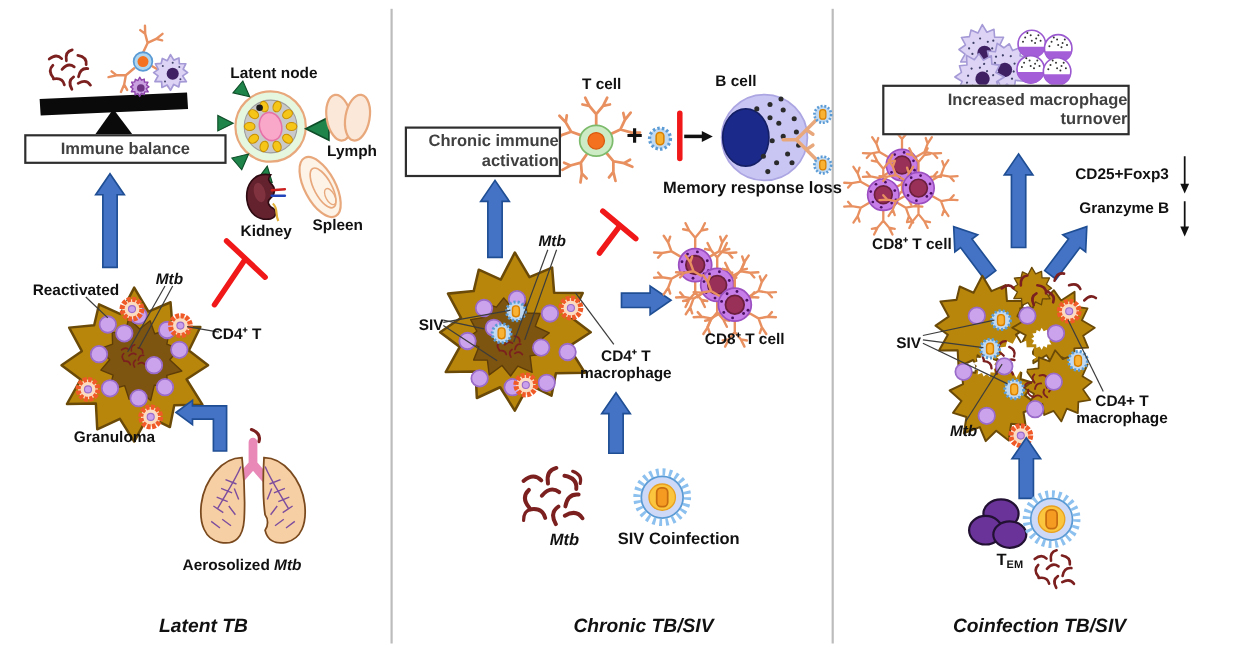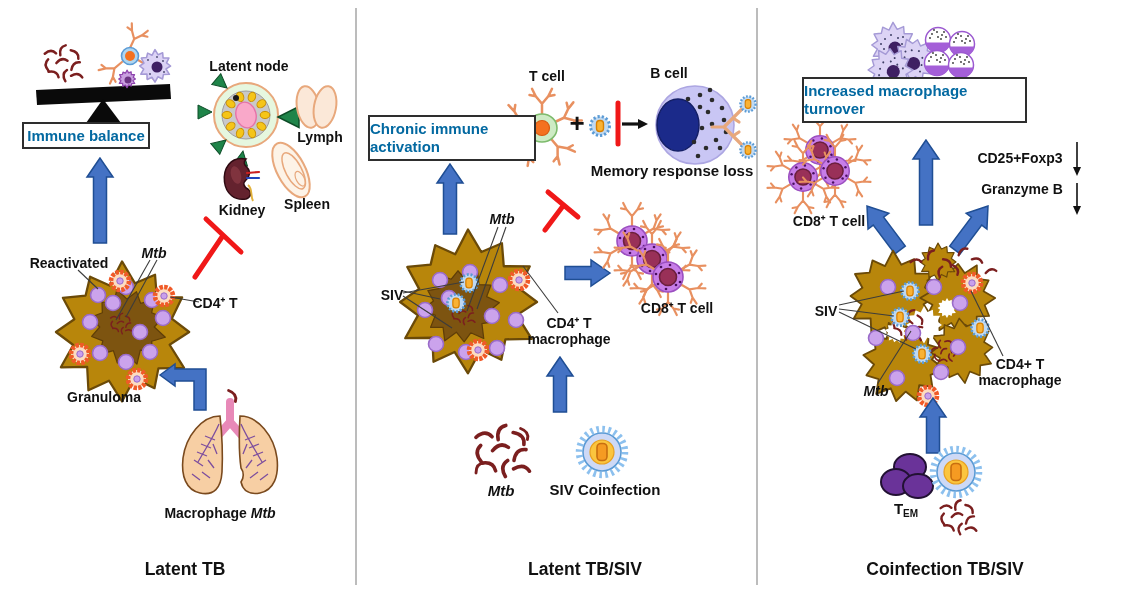--- a/index.html
+++ b/index.html
@@ -2,27 +2,27 @@
 <html><head>
 <meta charset="utf-8">
 <style>
   body{margin:0;background:#fff;}
   .canvas{position:relative;width:1125px;height:600px;background:#ffffff;
           font-family:"Liberation Sans",sans-serif;overflow:hidden;}
   svg.gfx{position:absolute;left:0;top:0;}
   .divider{position:absolute;top:8px;height:577px;width:2px;background:#bcbcbc;}
   .lbl{position:absolute;transform:translate(-50%,-50%);font-weight:700;font-size:14px;
        color:#111;white-space:nowrap;text-align:center;line-height:1.15;z-index:3;}
-  .lg{font-size:15px;}
-  .title{font-size:17.5px;}
+  .lg{font-size:15px;margin-left:12px;}
+  .title{font-size:17.5px;font-style:italic;}
   .italic{font-style:italic;}
   .wrap{white-space:normal;}
   .boxlbl{position:absolute;background:#fff;border:2px solid #2e2e2e;display:flex;
-          align-items:center;justify-content:center;text-align:left;font-weight:700;
-          font-size:15px;color:#0369a1;line-height:1.2;z-index:3;box-sizing:border-box;}
+          align-items:center;justify-content:center;text-align:right;font-weight:700;
+          font-size:15px;color:#404040;line-height:1.2;z-index:3;box-sizing:border-box;}
   .sub{font-size:10px;font-weight:700;vertical-align:-3px;}
 </style>
 </head>
 <body>
 
 <div class="canvas">
 
   <div class="divider" style="left:355px"></div>
   <div class="divider" style="left:756px"></div>
 
@@ -410,44 +410,44 @@
 
     <g fill="#6A3399" stroke="#221133" stroke-width="2">
       <ellipse cx="910" cy="467" rx="16" ry="13"></ellipse>
       <ellipse cx="896" cy="482" rx="15" ry="13"></ellipse>
       <ellipse cx="918" cy="486" rx="15" ry="12"></ellipse>
     </g>
     <use href="#vlarge" transform="translate(956,472)"></use>
     <use href="#scatter9" transform="translate(958,518)"></use>
   </svg>
 
-  <div class="boxlbl" style="left:22px;top:122px;width:128px;height:27px">Immune balance</div>
+  <div class="boxlbl" style="left:22px;top:122px;width:184px;height:27px">Immune balance</div>
   <div class="lbl" style="left:249px;top:66px">Latent node</div>
   <div class="lbl" style="left:320px;top:137px">Lymph</div>
   <div class="lbl" style="left:242px;top:210px">Kidney</div>
   <div class="lbl" style="left:307px;top:204px">Spleen</div>
   <div class="lbl" style="left:69px;top:263px">Reactivated</div>
   <div class="lbl italic" style="left:154px;top:253px">Mtb</div>
   <div class="lbl" style="left:215px;top:303px">CD4⁺ T</div>
   <div class="lbl" style="left:104px;top:397px">Granuloma</div>
-  <div class="lbl" style="left:220px;top:513px"><span>Macrophage</span>&nbsp;<span class="italic">Mtb</span></div>
+  <div class="lbl" style="left:220px;top:513px"><span>Aerosolized</span>&nbsp;<span class="italic">Mtb</span></div>
   <div class="lbl title" style="left:185px;top:569px">Latent TB</div>
 
-  <div class="boxlbl" style="left:368px;top:115px;width:168px;height:46px">Chronic immune activation</div>
+  <div class="boxlbl" style="left:368px;top:115px;width:142px;height:46px">Chronic immune activation</div>
   <div class="lbl" style="left:547px;top:76px">T cell</div>
   <div class="lbl" style="left:577px;top:124px;font-size:26px">+</div>
   <div class="lbl" style="left:669px;top:73px">B cell</div>
   <div class="lbl lg" style="left:672px;top:171px" title="Memory response loss">Memory response loss</div>
   <div class="lbl" style="left:392px;top:295px">SIV</div>
   <div class="lbl italic" style="left:502px;top:219px">Mtb</div>
   <div class="lbl wrap" style="left:569px;top:331px;width:86px">CD4⁺ T macrophage</div>
   <div class="lbl" style="left:677px;top:308px">CD8⁺ T cell</div>
   <div class="lbl italic lg" style="left:501px;top:491px">Mtb</div>
   <div class="lbl lg" style="left:605px;top:490px">SIV Coinfection</div>
-  <div class="lbl title" style="left:585px;top:569px">Latent TB/SIV</div>
+  <div class="lbl title" style="left:585px;top:569px">Chronic TB/SIV</div>
 
   <div class="boxlbl" style="left:802px;top:77px;width:225px;height:46px">Increased macrophage turnover</div>
   <div class="lbl" style="left:829px;top:221px">CD8⁺ T cell</div>
   <div class="lbl" style="left:1020px;top:158px">CD25+Foxp3</div>
   <div class="lbl" style="left:1022px;top:189px">Granzyme B</div>
   <div class="lbl" style="left:826px;top:311px">SIV</div>
   <div class="lbl italic" style="left:876px;top:391px">Mtb</div>
   <div class="lbl wrap" style="left:1020px;top:372px;width:86px">CD4+ T macrophage</div>
   <div class="lbl lg" style="left:906px;top:510px"><span>T</span><sub class="sub">EM</sub></div>
   <div class="lbl title" style="left:945px;top:569px">Coinfection TB/SIV</div>

